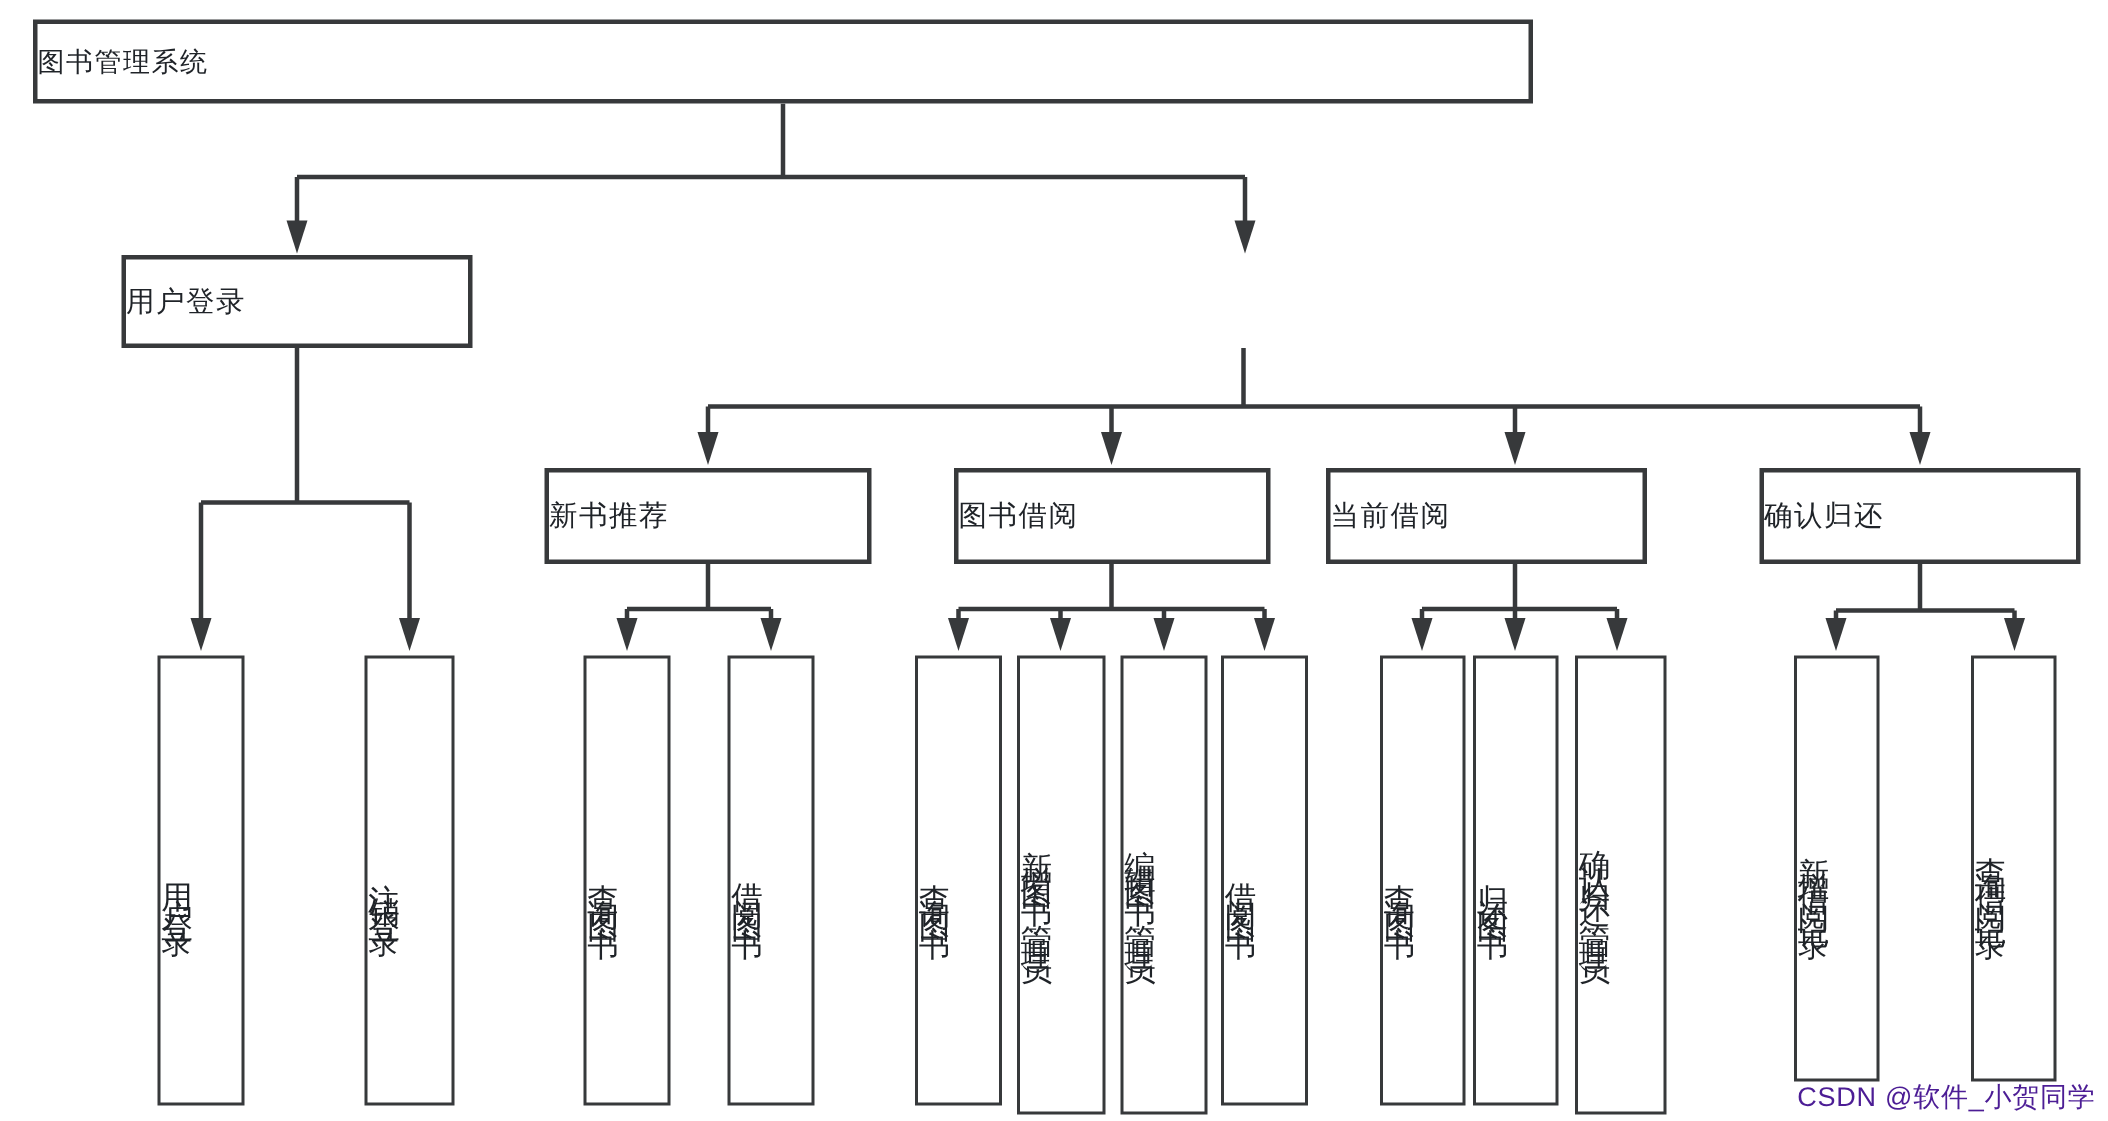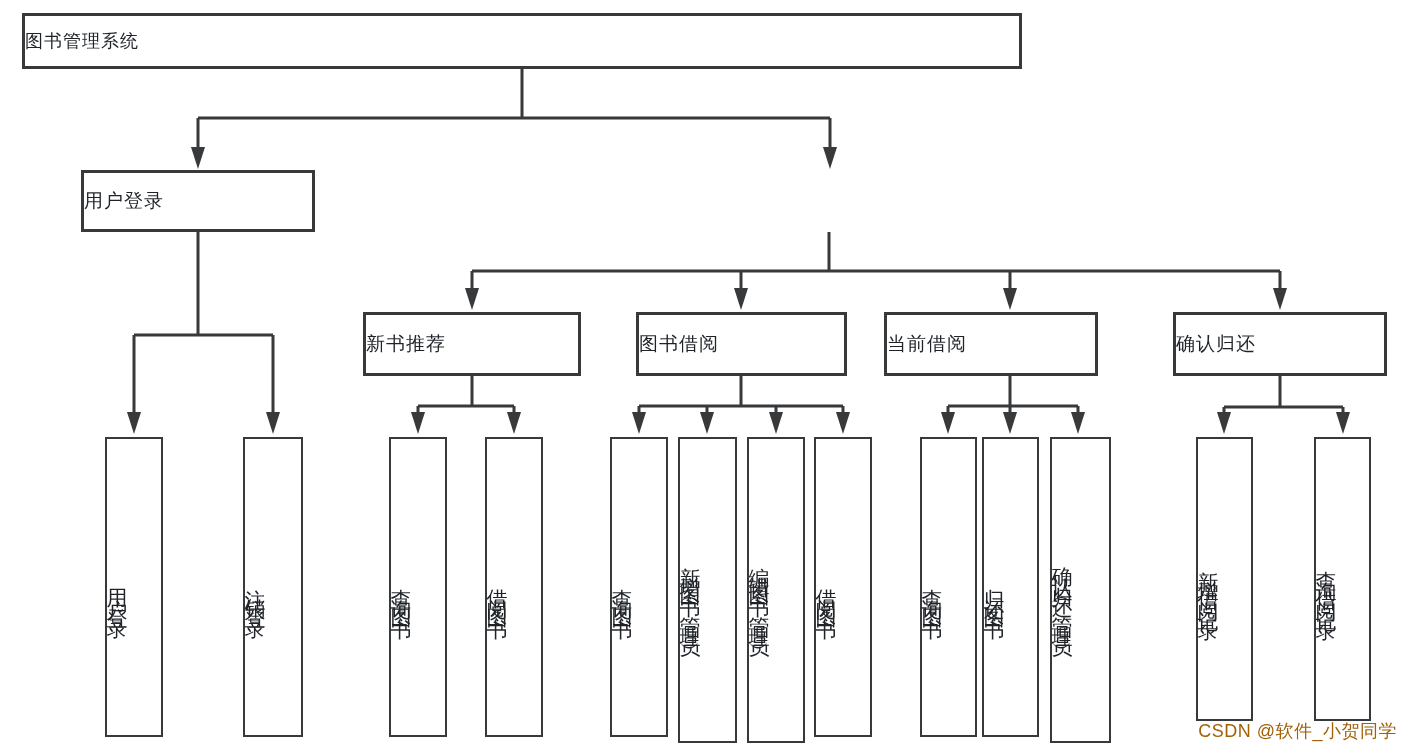--- a/index.html
+++ b/index.html
@@ -31,21 +31,21 @@
     line-height:1;
     letter-spacing:10px;
     margin-bottom:-10px;
     white-space:nowrap;
     color:#1f2328;
   }
   .watermark{
     position:absolute;
     right:8px;top:719px;
     font-size:18px;
-    color:#a16207;
+    color:#4c1d95;
     letter-spacing:0.5px;
     z-index:3;
     white-space:nowrap;
   }
 </style>
 </head>
 <body>
 
 <div class="canvas">
 

